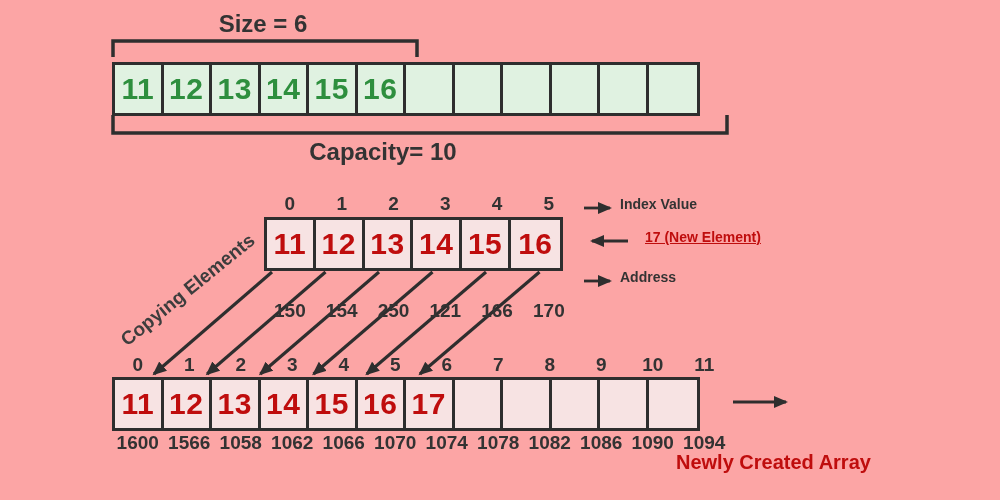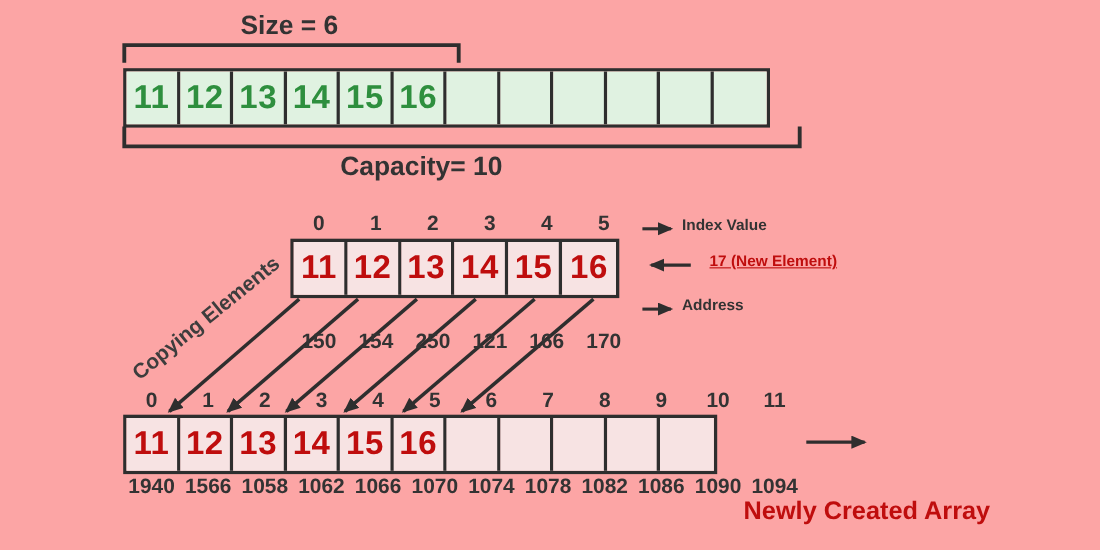--- a/index.html
+++ b/index.html
@@ -38,21 +38,21 @@
   .caption{position:absolute;color:var(--ink);font-weight:700;white-space:nowrap;}
   .caption.center{text-align:center;}
   .big{font-size:24px;}
   .side-label{position:absolute;font-size:14px;font-weight:600;color:var(--ink);white-space:nowrap;}
   .red{color:var(--red-text);font-weight:700;text-decoration:underline;}
   .copying{
     position:absolute;left:88px;top:279px;width:200px;text-align:center;
     font-size:19px;font-weight:700;color:#3d3d3d;
     transform:rotate(-39deg);transform-origin:center center;white-space:nowrap;
   }
-  .newly{position:absolute;left:676px;top:451px;font-size:23px;font-weight:700;color:var(--red-text);white-space:nowrap;}
+  .newly{position:absolute;left:676px;top:451px;font-size:20px;font-weight:700;color:var(--red-text);white-space:nowrap;}
 </style>
 </head>
 <body>
 
 <div class="canvas">
 
   <svg class="overlay">
     <defs>
       <marker id="ah" markerUnits="userSpaceOnUse" markerWidth="15" markerHeight="13" refX="12" refY="6" orient="auto">
         <path d="M0,0 L14,6 L0,12 Z" fill="#2e2e2e"></path>
@@ -146,29 +146,30 @@
       <div class="lab">11</div>
     </div>
 
   <div class="array arr-pink-wide" style="left:112px;top:377px;">
       <div class="cell">11</div>
       <div class="cell">12</div>
       <div class="cell">13</div>
       <div class="cell">14</div>
       <div class="cell">15</div>
       <div class="cell">16</div>
+      <div class="cell">17</div>
       <div class="cell"></div>
       <div class="cell"></div>
       <div class="cell"></div>
       <div class="cell"></div>
       <div class="cell"></div>
     </div>
 
   <div class="labrow pitch-515" style="left:112px;top:432px;">
-      <div class="lab">1940</div>
+      <div class="lab">1600</div>
       <div class="lab">1566</div>
       <div class="lab">1058</div>
       <div class="lab">1062</div>
       <div class="lab">1066</div>
       <div class="lab">1070</div>
       <div class="lab">1074</div>
       <div class="lab">1078</div>
       <div class="lab">1082</div>
       <div class="lab">1086</div>
       <div class="lab">1090</div>

